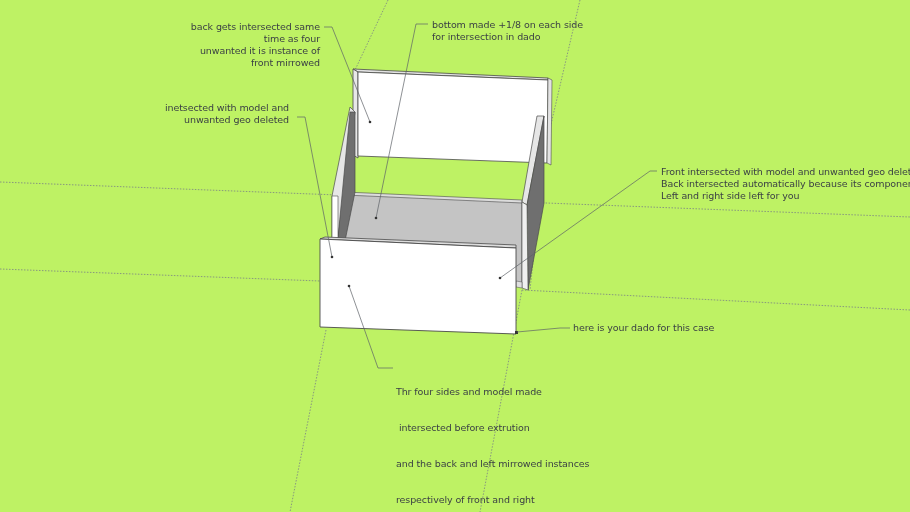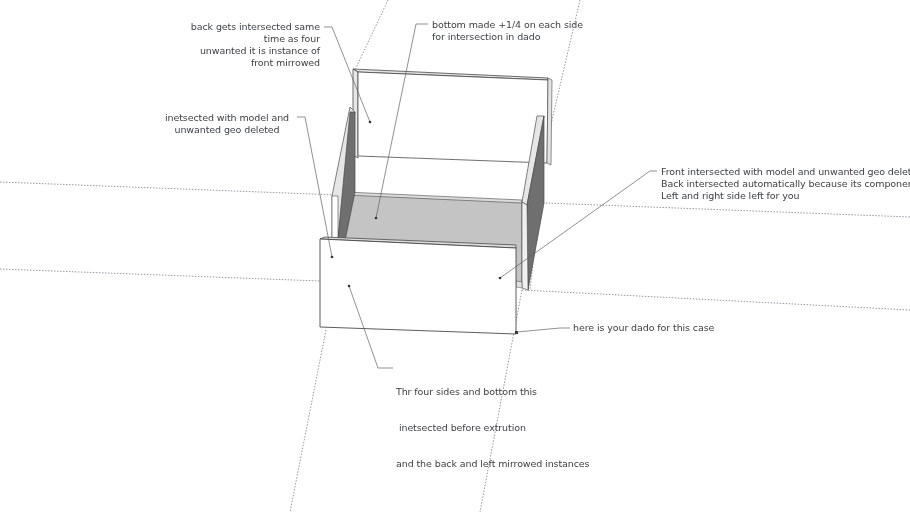--- a/index.html
+++ b/index.html
@@ -8,21 +8,21 @@
       width: 910px;
       height: 512px;
       overflow: hidden;
       background: #c5cfd1;
       font-family: "DejaVu Sans", sans-serif;
     }
     #viewport {
       position: relative;
       width: 910px;
       height: 512px;
-      background: #ffffff;
+      background: #bef264;
     }
     #scene {
       position: absolute;
       left: 0;
       top: 0;
       width: 910px;
       height: 512px;
     }
     .note {
       position: absolute;
@@ -105,38 +105,39 @@
   </svg>
 
   <div class="note right" style="right:590px; top:21px;">
     <span class="line">back gets intersected same</span>
     <span class="line">time as four</span>
     <span class="line">unwanted it is instance of</span>
     <span class="line">front mirrowed</span>
   </div>
 
   <div class="note left" style="left:432px; top:19px;">
-    <span class="line">bottom made +1/4 on each side</span>
+    <span class="line">bottom made +1/8 on each side</span>
     <span class="line">for intersection in dado</span>
   </div>
 
-  <div class="note right" style="right:621px; top:112px;text-align:center;">
+  <div class="note right" style="right:621px; top:102px;">
     <span class="line">inetsected with model and</span>
     <span class="line">unwanted geo deleted</span>
   </div>
 
   <div class="note left" style="left:661px; top:166px;">
     <span class="line">Front intersected with model and unwanted geo deleted.</span>
     <span class="line">Back intersected automatically because its component.</span>
     <span class="line">Left and right side left for you</span>
   </div>
 
   <div class="note left" style="left:573px; top:322px;">
     <span class="line">here is your dado for this case</span>
   </div>
 
   <div class="note left" style="left:396px; top:362px; white-space:pre;">
-    <span class="line">Thr four sides and bottom this</span>
-    <span class="line"> inetsected before extrution</span>
+    <span class="line">Thr four sides and model made</span>
+    <span class="line"> intersected before extrution</span>
     <span class="line">and the back and left mirrowed instances</span>
+    <span class="line">respectively of front and right</span>
   </div>
 
 </div>
 
 </body></html>

